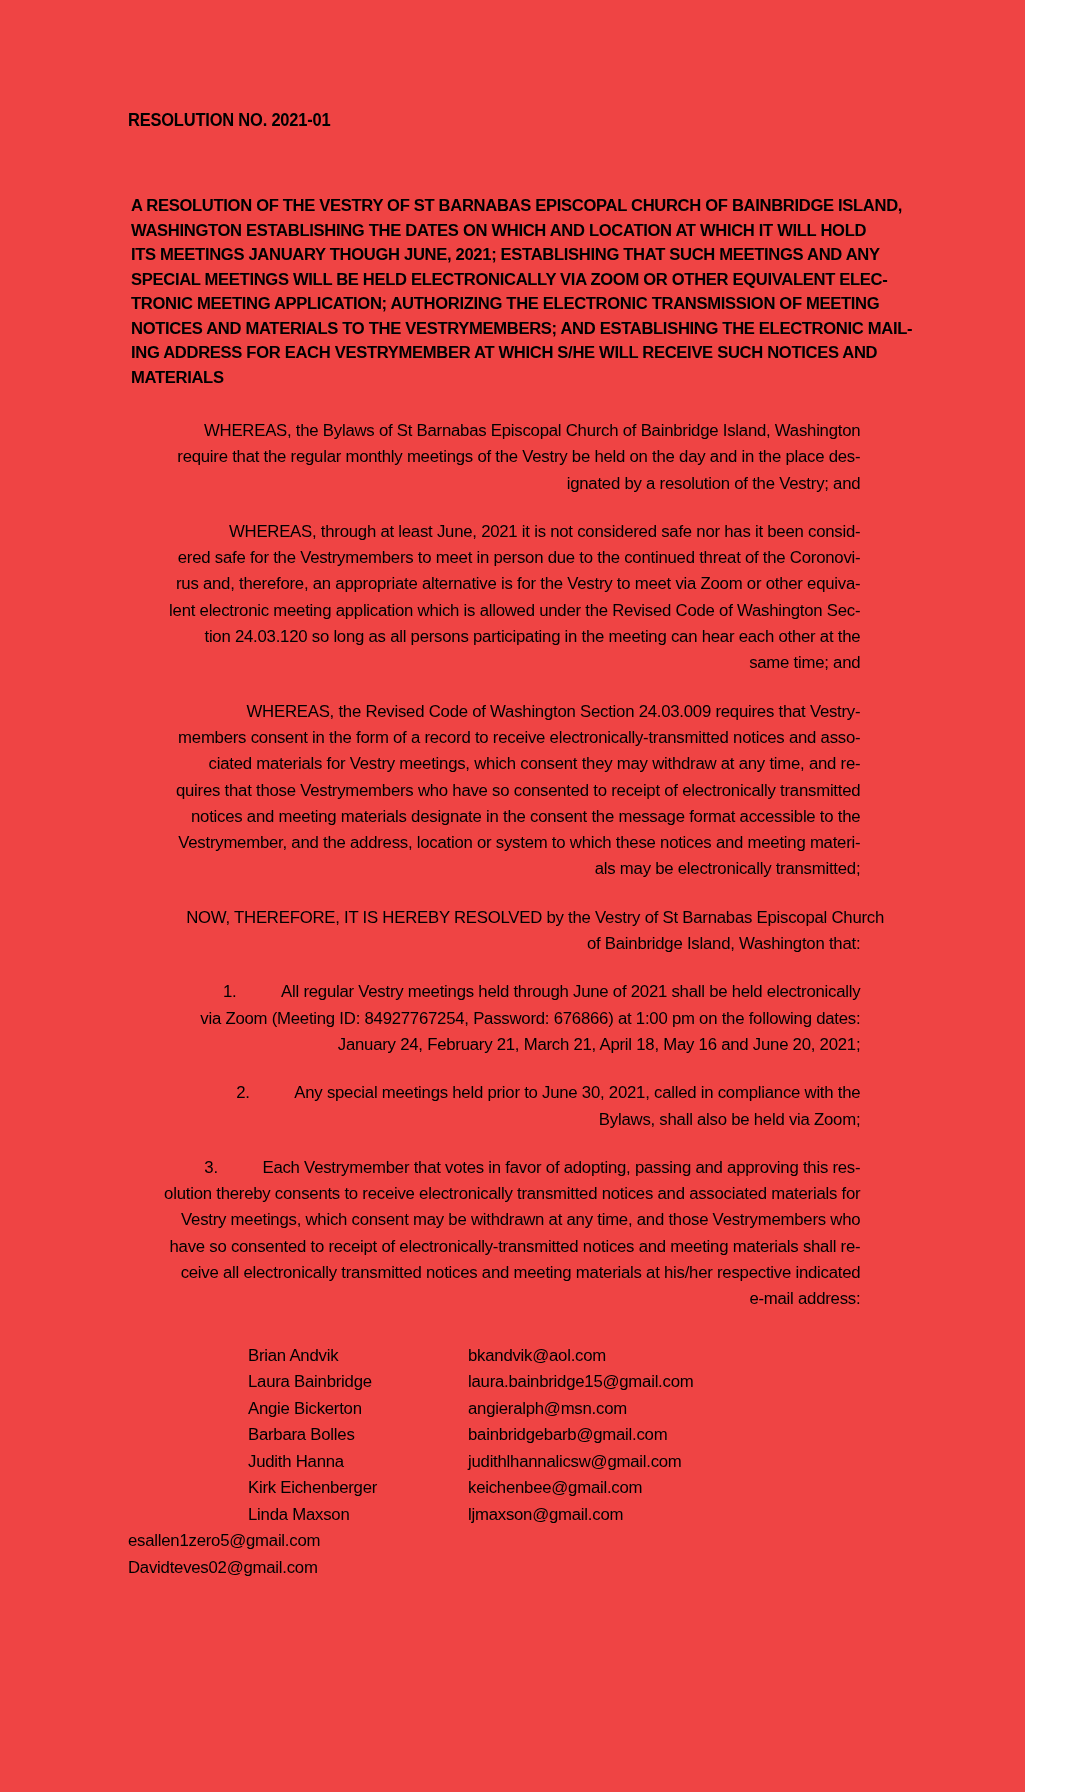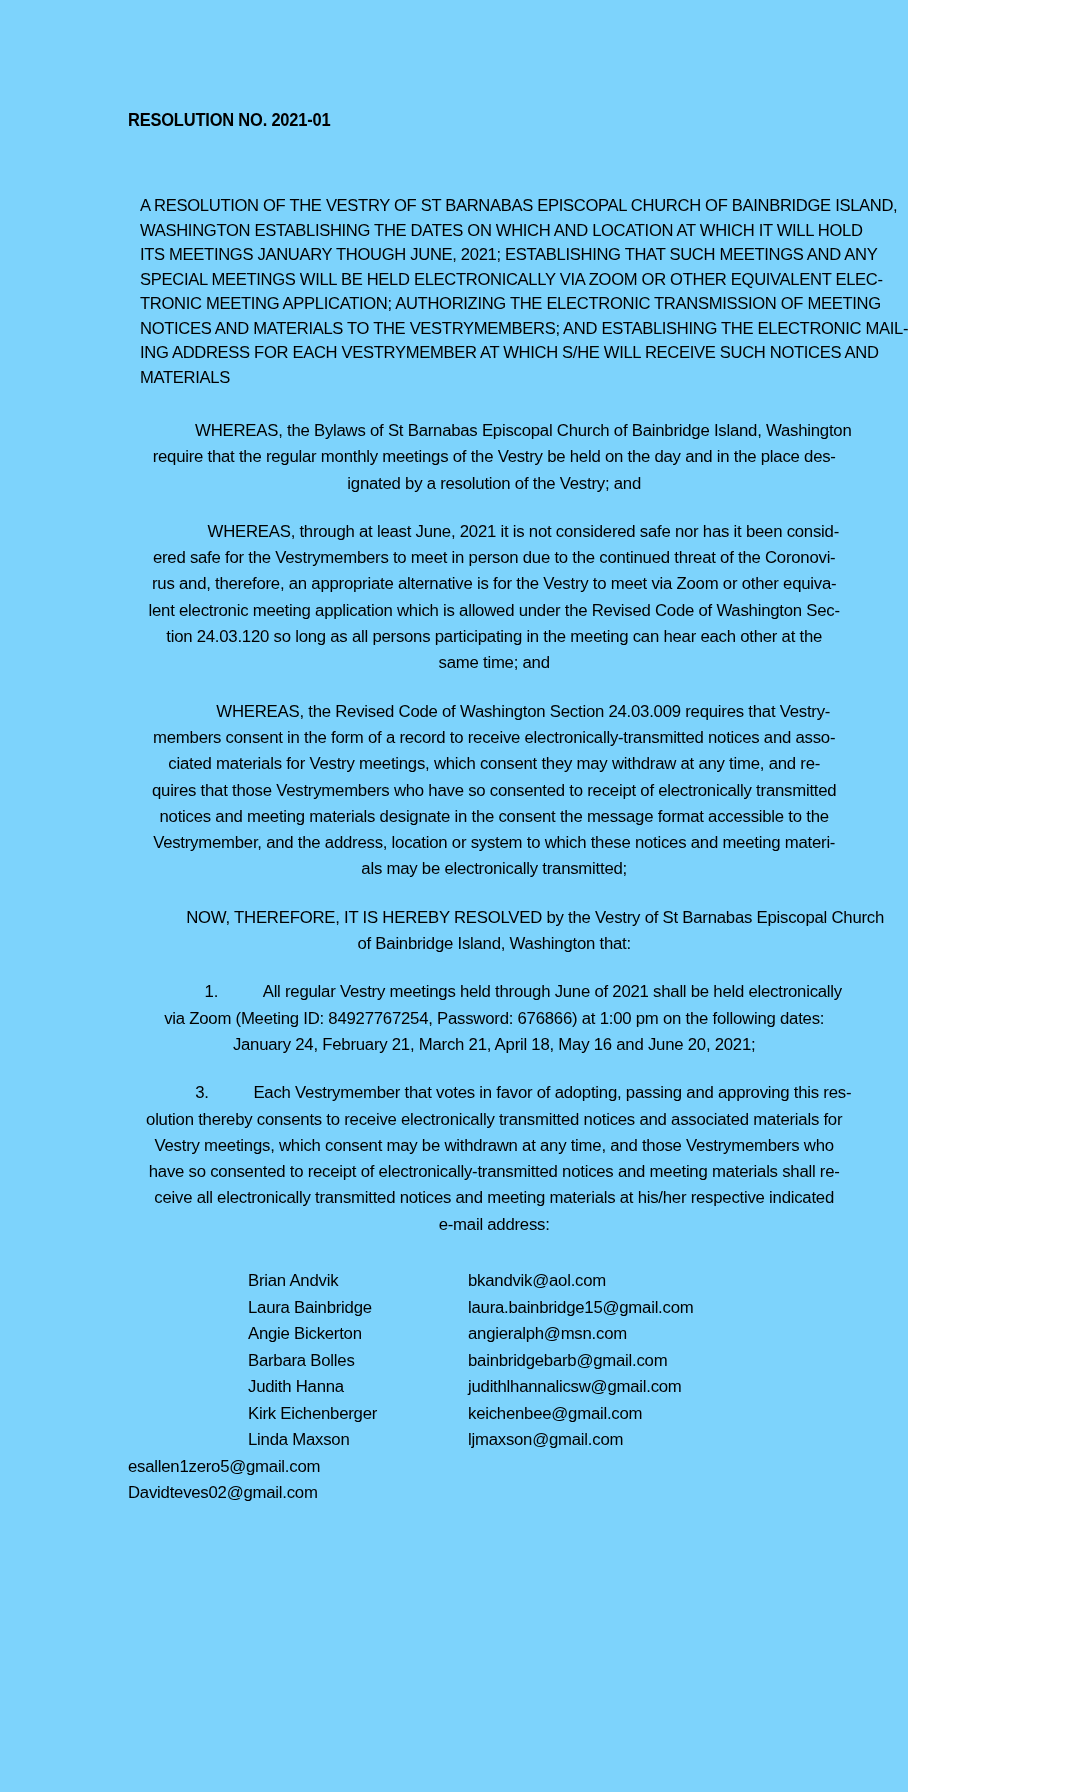--- a/index.html
+++ b/index.html
@@ -9,57 +9,57 @@
   }
   body {
     width: 1088px;
     height: 1792px;
     font-family: "Liberation Sans", sans-serif;
     color: #000000;
     overflow: hidden;
   }
   .page {
     position: relative;
-    width: 908px;
+    width: 1025px;
     height: 1792px;
-    background: #7dd3fc;
+    background: #ef4444;
     box-sizing: border-box;
     padding: 110px 128px 0 128px;
   }
   .doc-title {
     font-size: 17.5px;
     font-weight: bold;
     letter-spacing: -0.2px;
     line-height: 1.2;
     font-stretch: condensed;
     transform: scaleX(0.94);
     transform-origin: left top;
     margin: 0 0 62px 0;
   }
   .doc-heading {
     font-size: 17.4px;
-    font-weight: normal;
+    font-weight: bold;
     line-height: 24.5px;
     letter-spacing: -0.35px;
-    margin: 0 0 28px 12px;
+    margin: 0 0 28px 3px;
     width: 762px;
   }
   .doc-heading .hl {
     display: block;
     transform: scaleX(0.955);
     transform-origin: left center;
     white-space: nowrap;
   }
   p.body-par {
     font-size: 17.3px;
     line-height: 26.3px;
     letter-spacing: -0.25px;
     margin: 0 0 22px 0;
     width: 755px;
-    text-align: center;
+    text-align: right;
   }
   p.body-par .bl {
     display: block;
     transform: scaleX(0.97);
     transform-origin: left center;
     white-space: nowrap;
   }
   .indent {
     display: inline-block;
     width: 60px;
@@ -140,20 +140,24 @@
     <span class="bl"><span class="indent"></span><span>NOW, THEREFORE, IT IS HEREBY RESOLVED by the Vestry of St Barnabas Episcopal Church</span></span>
     <span class="bl">of Bainbridge Island, Washington that:</span>
   </p>
 
   <p class="body-par">
     <span class="bl"><span class="indent"></span><span>1.</span><span class="num-gap"></span><span>All regular Vestry meetings held through June of 2021 shall be held electronically</span></span>
     <span class="bl">via Zoom (Meeting ID:  84927767254, Password:  676866) at 1:00 pm on the following dates:</span>
     <span class="bl">January 24, February 21, March 21, April 18, May 16 and June 20, 2021;</span>
   </p>
 
+  <p class="body-par">
+    <span class="bl"><span class="indent"></span><span>2.</span><span class="num-gap"></span><span>Any special meetings held prior to June 30, 2021, called in compliance with the</span></span>
+    <span class="bl">Bylaws, shall also be held via Zoom;</span>
+  </p>
 
   <p class="body-par">
     <span class="bl"><span class="indent"></span><span>3.</span><span class="num-gap"></span><span>Each Vestrymember that votes in favor of adopting, passing and approving this res-</span></span>
     <span class="bl">olution thereby consents to receive electronically transmitted notices and associated materials for</span>
     <span class="bl">Vestry meetings, which consent may be withdrawn at any time, and those Vestrymembers who</span>
     <span class="bl">have so consented to receipt of electronically-transmitted notices and meeting materials shall re-</span>
     <span class="bl">ceive all electronically transmitted notices and meeting materials at his/her respective indicated</span>
     <span class="bl">e-mail address:</span>
   </p>
 

